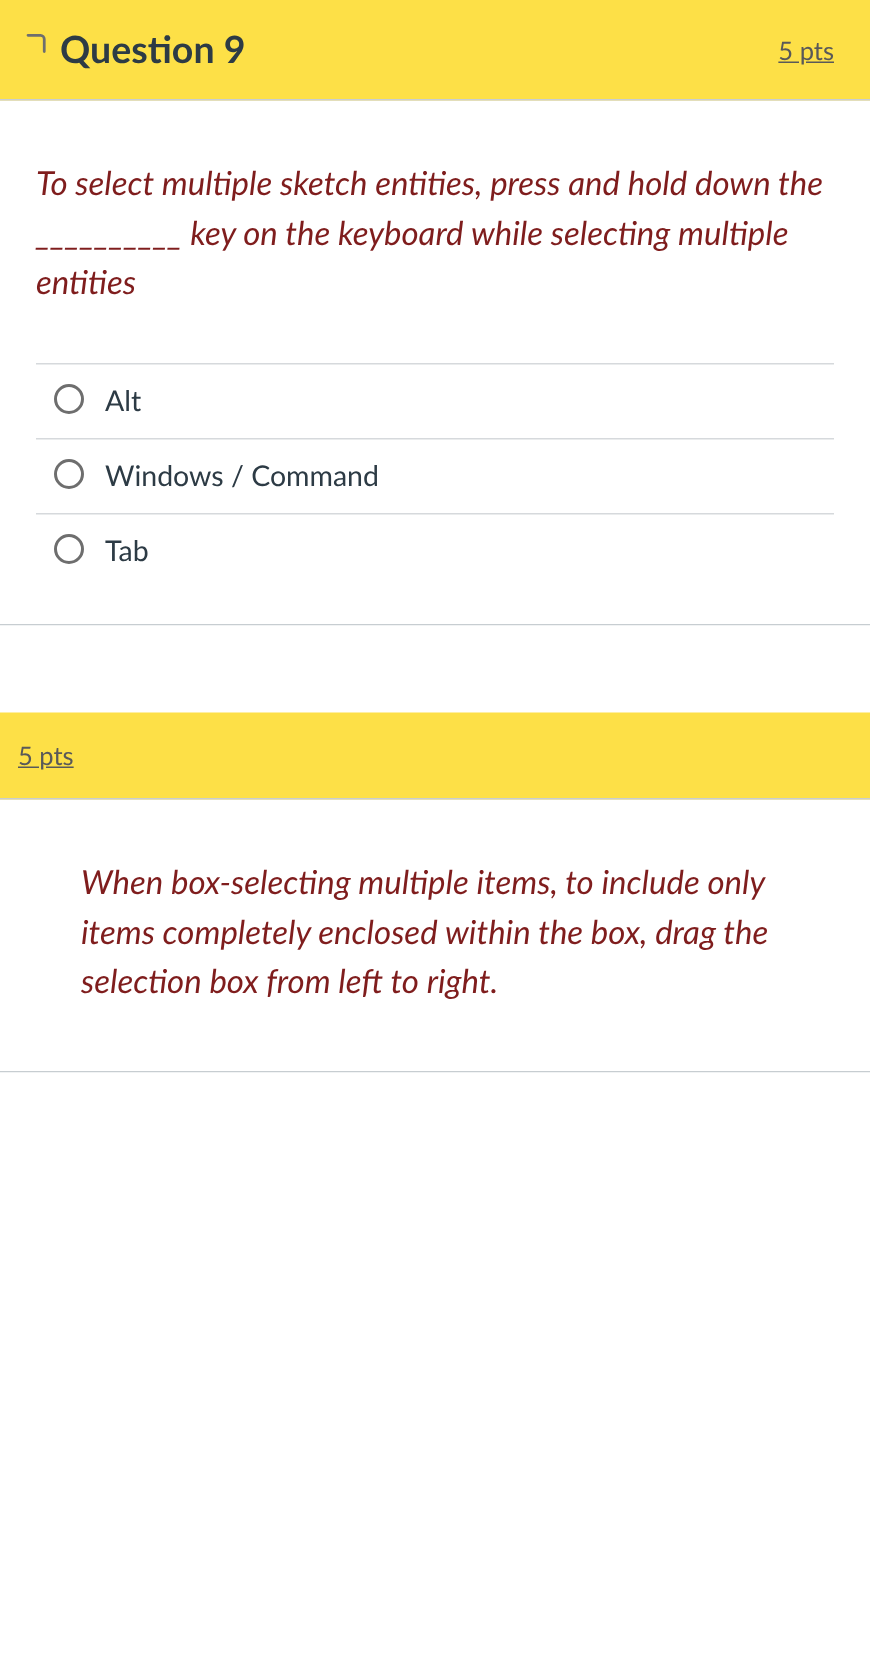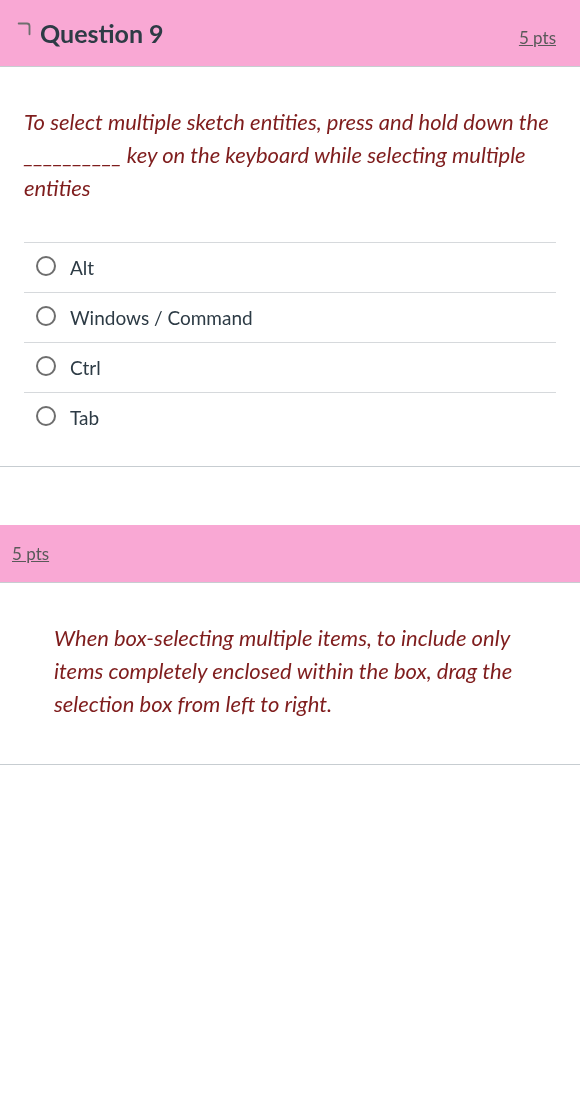--- a/index.html
+++ b/index.html
@@ -12,24 +12,24 @@
       background: #fff;
       width: 580px;
       color: #2d3b45;
     }
     .question-block {
       border-bottom: 1px solid #c7cdd1;
     }
     .question-header {
       display: flex;
       justify-content: space-between;
-      align-items: flex-end;
+      align-items: center;
       padding: 18px 24px 18px 12px;
       border-bottom: 1px solid #c7cdd1;
-      background: #f9a8d4;
+      background: #fde047;
     }
     .question-header-left {
       display: flex;
       align-items: center;
       gap: 8px;
     }
     .status-icon {
       width: 20px;
       height: 20px;
       flex-shrink: 0;
@@ -119,24 +119,20 @@
       <label class="option-row">
         <span class="radio-circle"></span>
         <span class="option-label">Alt</span>
       </label>
       <label class="option-row">
         <span class="radio-circle"></span>
         <span class="option-label">Windows / Command</span>
       </label>
       <label class="option-row">
         <span class="radio-circle"></span>
-        <span class="option-label">Ctrl</span>
-      </label>
-      <label class="option-row">
-        <span class="radio-circle"></span>
         <span class="option-label">Tab</span>
       </label>
     </div>
   </div>
 </div>
 
 <div class="gap"></div>
 
 <div class="question-block q10">
   <div class="question-header">

